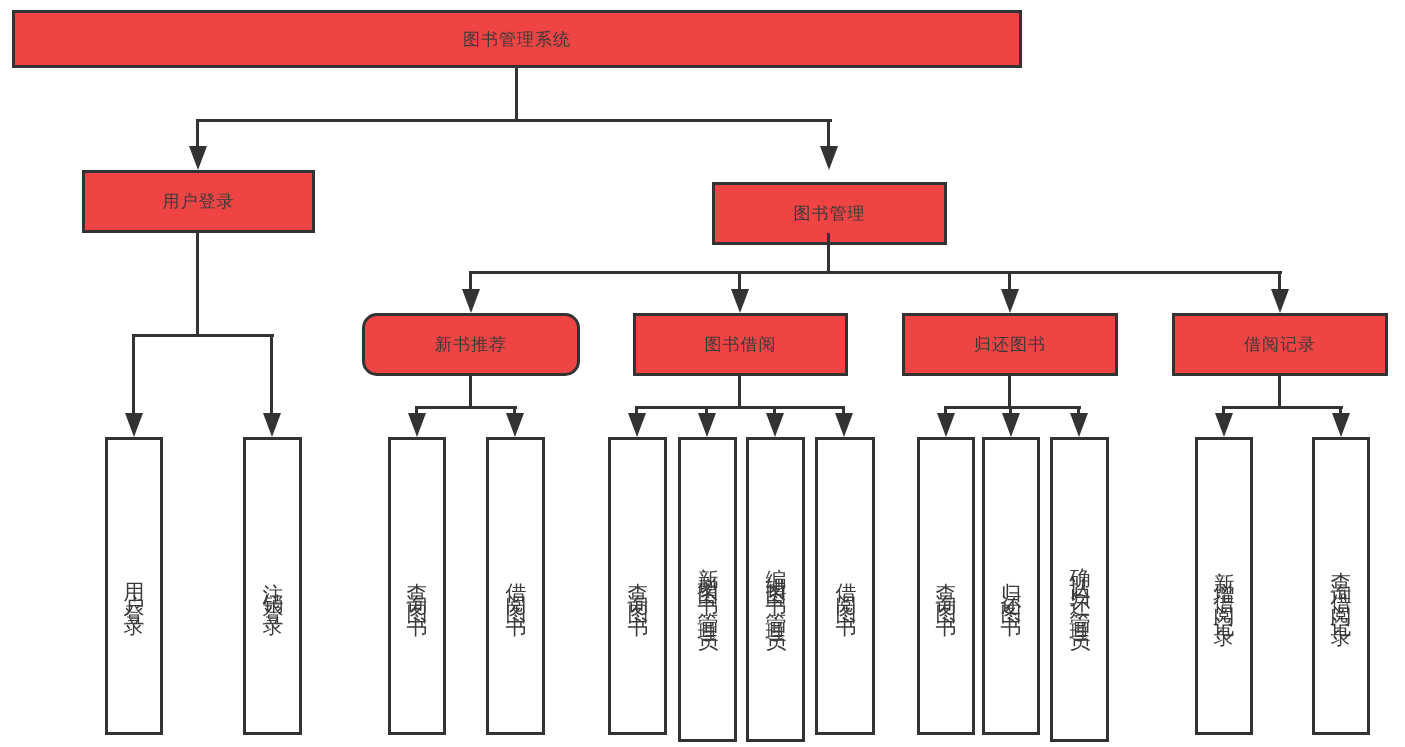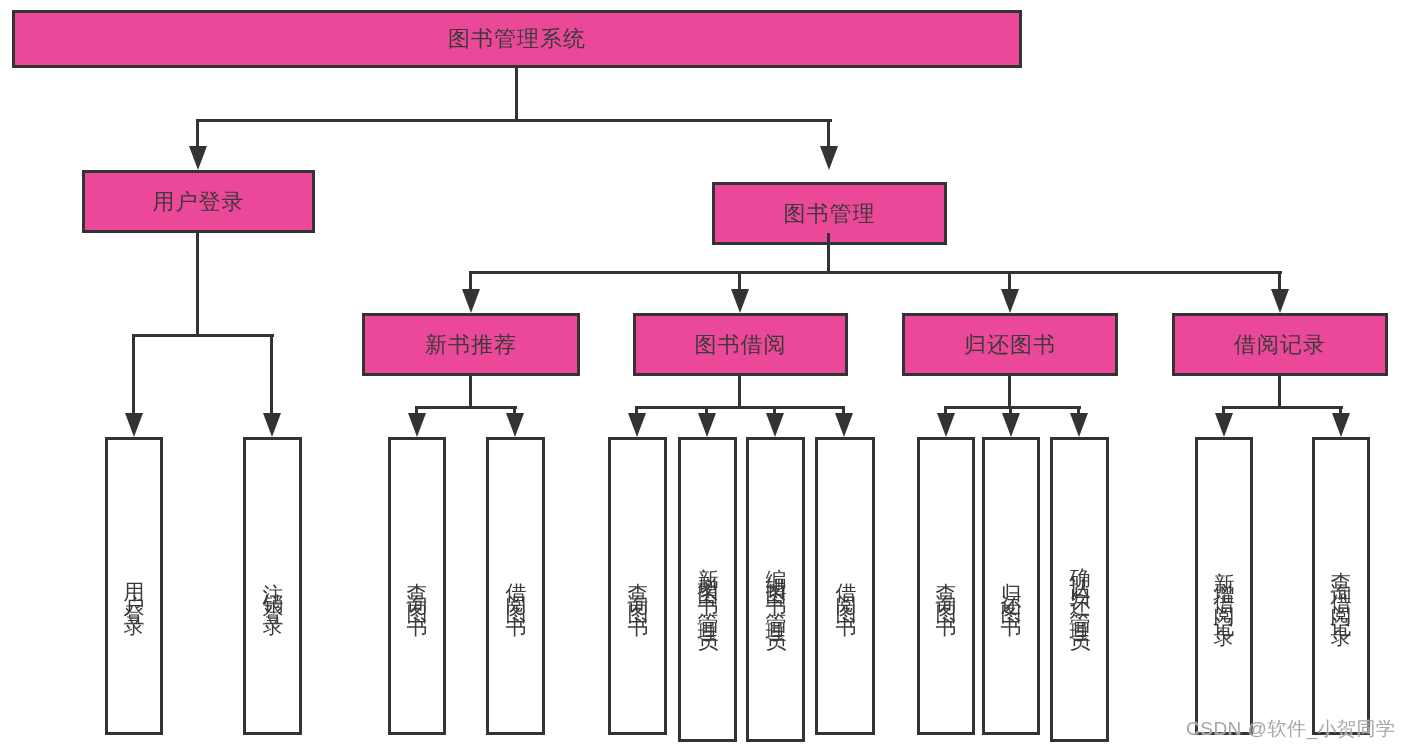--- a/index.html
+++ b/index.html
@@ -13,25 +13,25 @@
     width: 1405px;
     height: 747px;
     background: #ffffff;
     font-family: "Liberation Sans", "DejaVu Sans", sans-serif;
     color: #333333;
     overflow: hidden;
   }
   .box {
     position: absolute;
     border: 3px solid #333333;
-    background: #ec4899;
+    background: #ef4444;
     display: flex;
     align-items: center;
     justify-content: center;
-    font-size: 22px;
+    font-size: 17px;
     letter-spacing: 1px;
     color: #3a3a3a;
   }
   .vbox {
     position: absolute;
     border: 3px solid #333333;
     background: #ffffff;
     writing-mode: vertical-rl;
     text-orientation: mixed;
     text-align: center;
@@ -105,21 +105,21 @@
   <div class="hl" style="left:469px; top:271px; width:813px;"></div>
   <div class="vl" style="left:469px; top:271px; height:20px;"></div>
   <div class="tri" style="left:462px; top:289px;"></div>
   <div class="vl" style="left:738px; top:271px; height:20px;"></div>
   <div class="tri" style="left:731px; top:289px;"></div>
   <div class="vl" style="left:1008px; top:271px; height:20px;"></div>
   <div class="tri" style="left:1001px; top:289px;"></div>
   <div class="vl" style="left:1278px; top:271px; height:20px;"></div>
   <div class="tri" style="left:1271px; top:289px;"></div>
 
-  <div class="box" style="left:362px; top:313px; width:218px; height:63px;">
+  <div class="box" style="left:362px; top:313px; width:218px; height:63px;border-radius:15px;">
     <span>新书推荐</span>
   </div>
   <div class="box" style="left:633px; top:313px; width:215px; height:63px;">
     <span>图书借阅</span>
   </div>
   <div class="box" style="left:902px; top:313px; width:216px; height:63px;">
     <span>归还图书</span>
   </div>
   <div class="box" style="left:1172px; top:313px; width:216px; height:63px;">
     <span>借阅记录</span>
@@ -170,15 +170,14 @@
   <div class="vbox" style="left:746px; top:437px; width:59px; height:305px; letter-spacing:9px;">编辑图书（管理员）</div>
   <div class="vbox" style="left:815px; top:437px; width:60px; height:298px;">借阅图书</div>
 
   <div class="vbox" style="left:917px; top:437px; width:58px; height:298px;">查询图书</div>
   <div class="vbox" style="left:982px; top:437px; width:58px; height:298px;">归还图书</div>
   <div class="vbox" style="left:1050px; top:437px; width:59px; height:305px; letter-spacing:9px;">确认归还（管理员）</div>
 
   <div class="vbox" style="left:1195px; top:437px; width:58px; height:298px;">新增借阅记录</div>
   <div class="vbox" style="left:1312px; top:437px; width:58px; height:298px;">查询借阅记录</div>
 
-  <div class="watermark">CSDN @软件_小贺同学</div>
 
 </div>
 
 </body></html>

